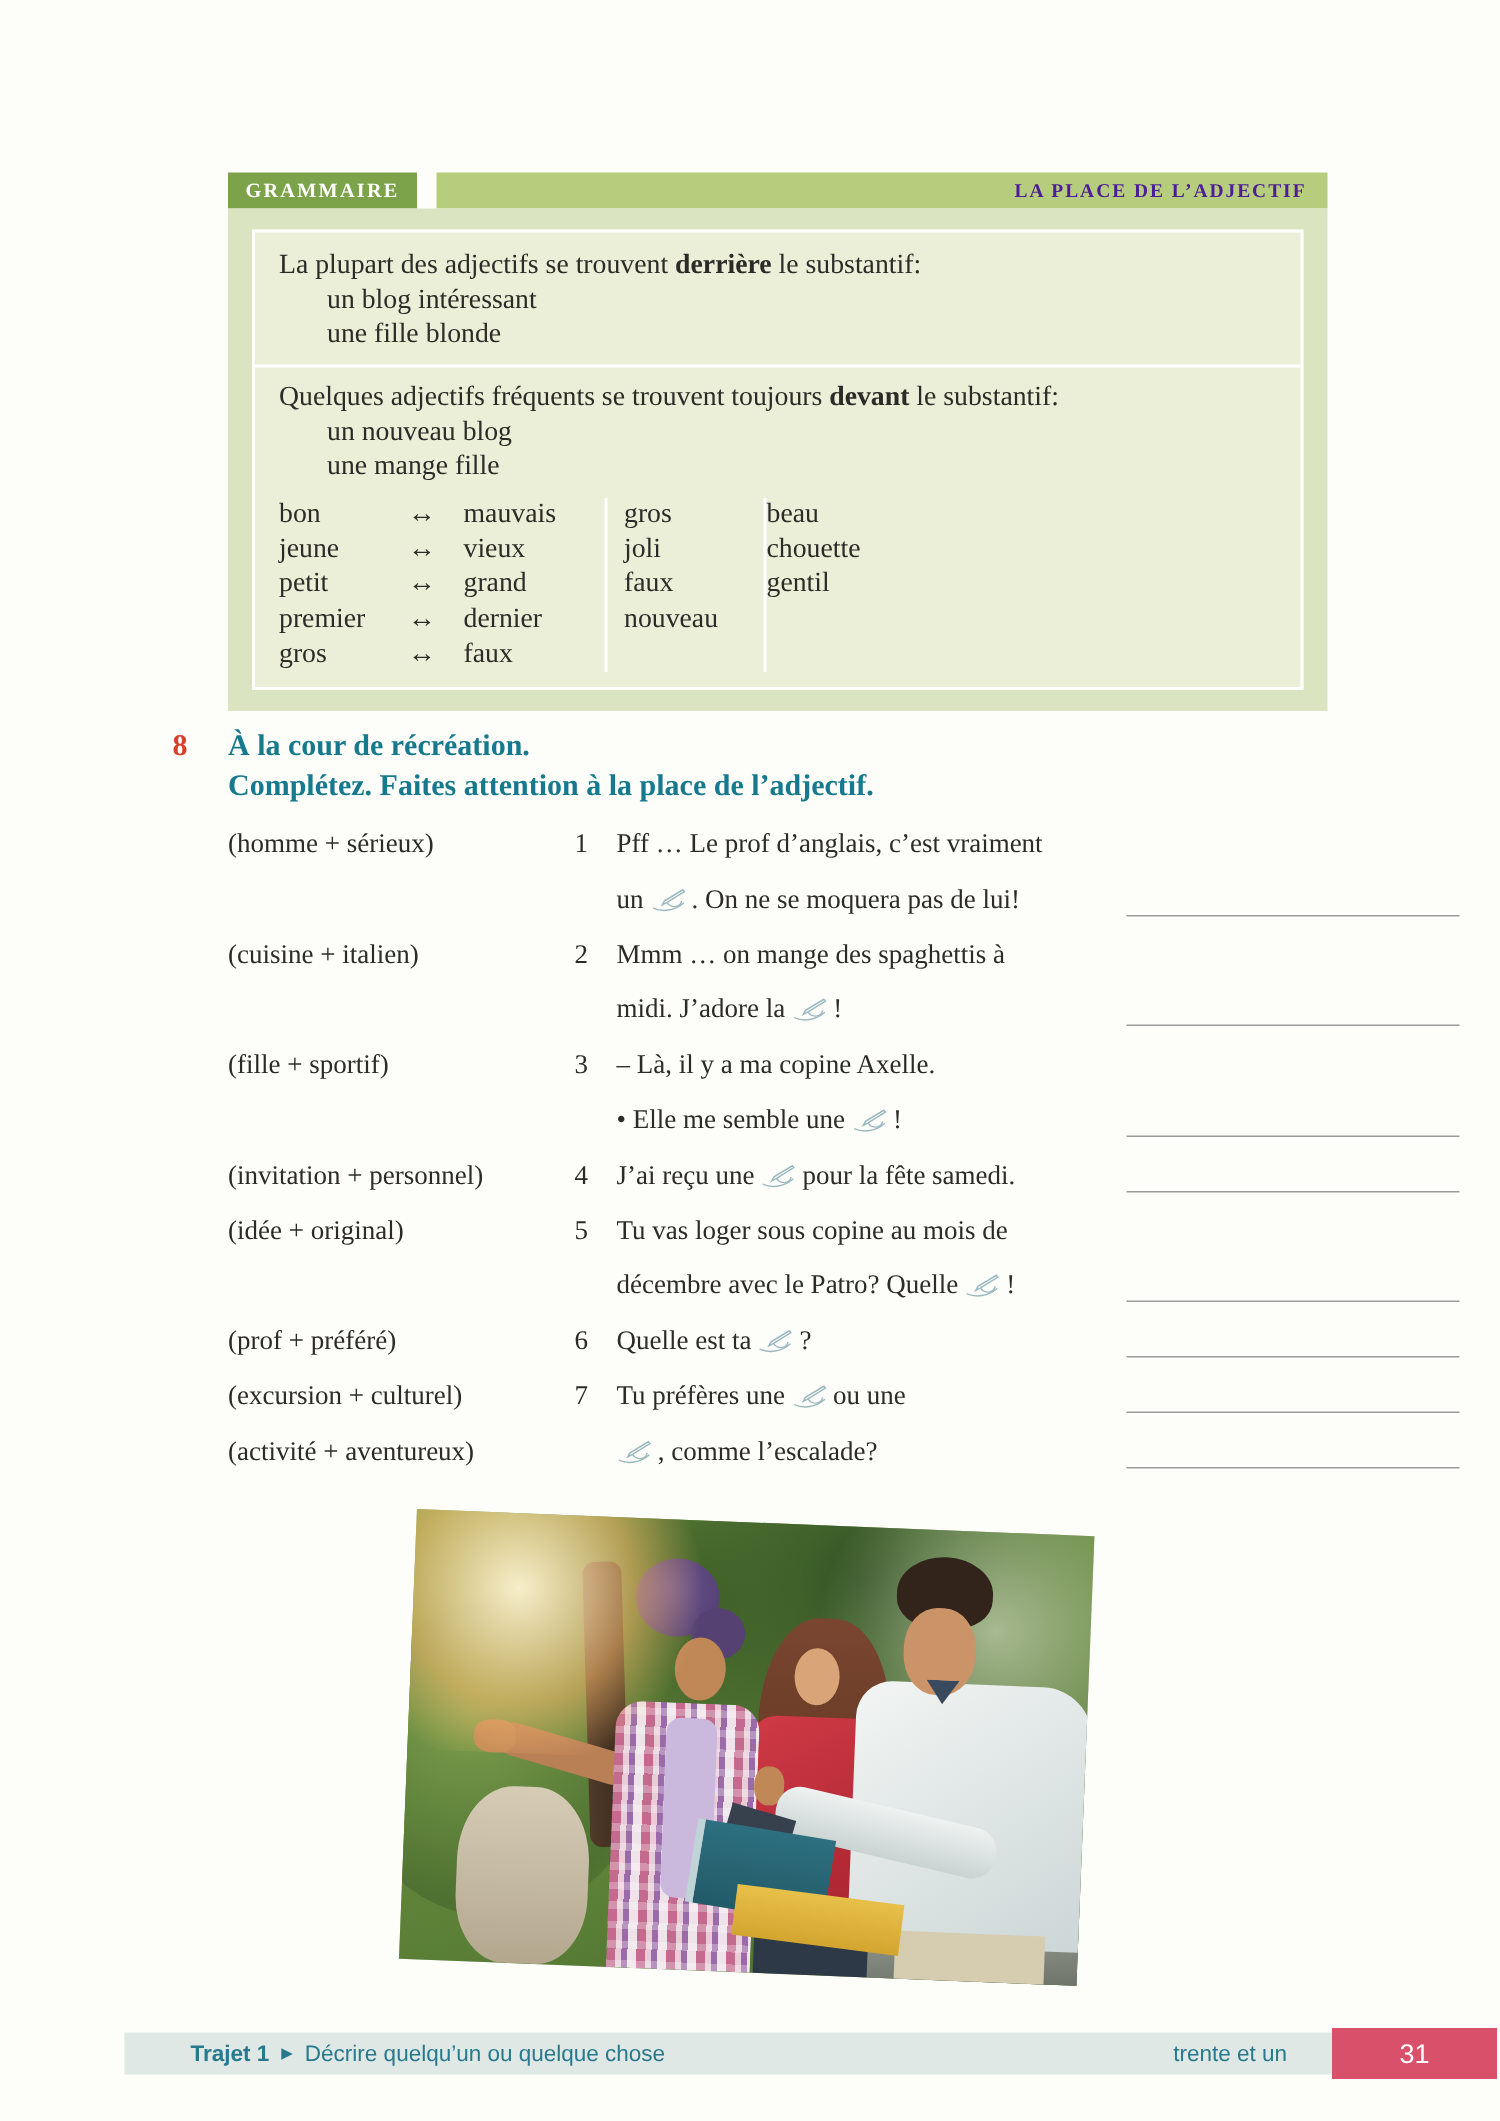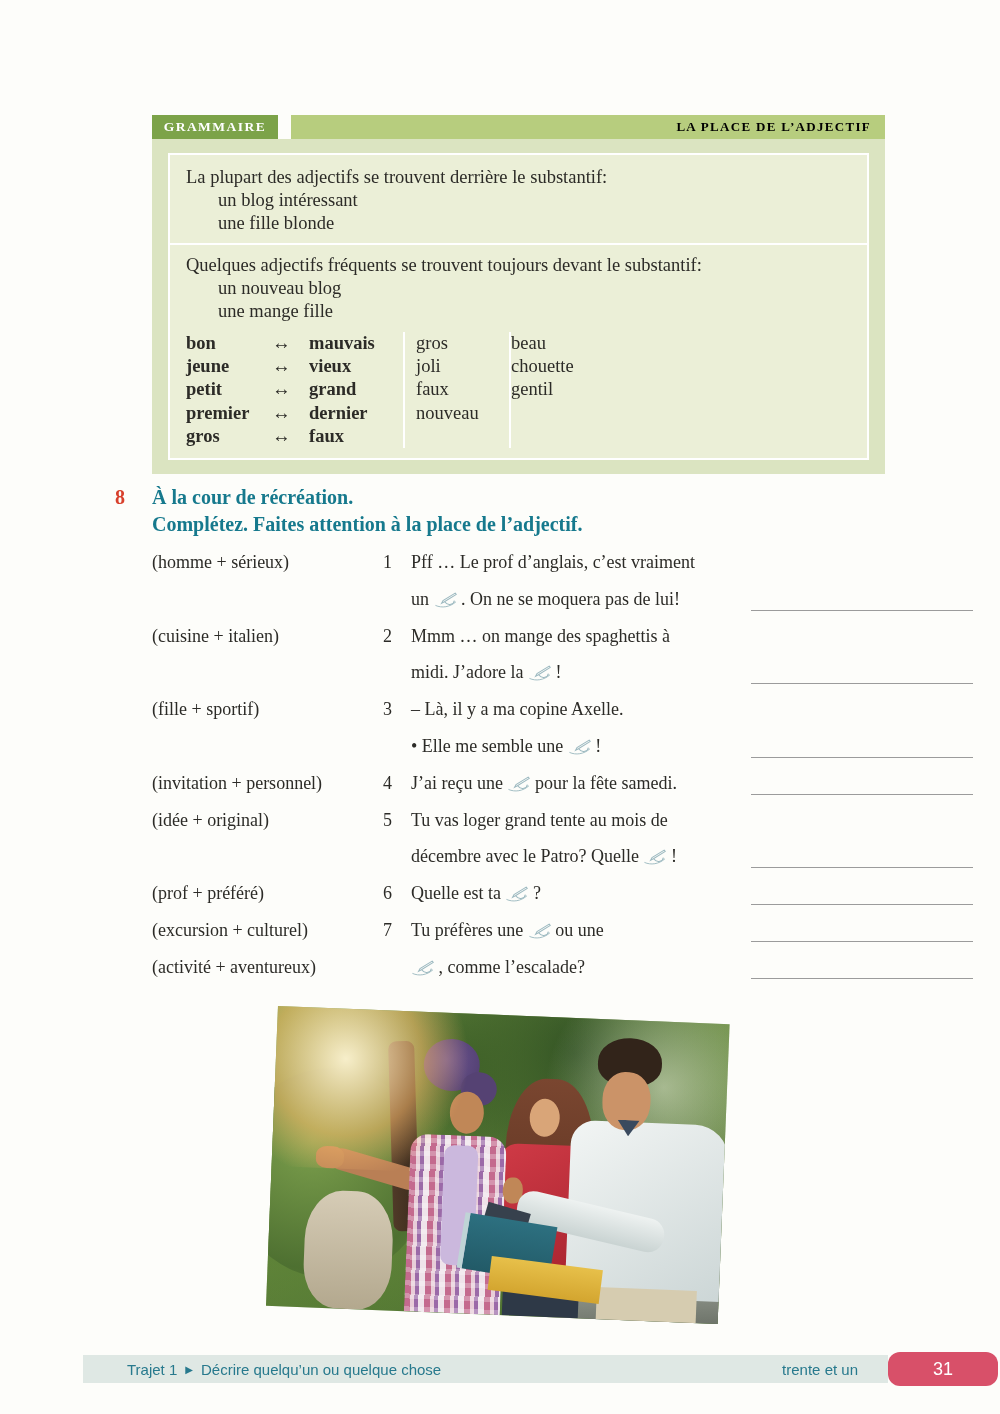--- a/index.html
+++ b/index.html
@@ -3,33 +3,33 @@
 <meta charset="utf-8">
 <style>
   html,body{margin:0;padding:0;}
   .page{position:relative;width:1000px;height:1414px;background:#fdfdfa;overflow:hidden;
         font-family:"Liberation Serif",serif;color:#2c2b27;}
 
   
   .gram-header{position:absolute;left:152px;top:115px;width:733px;height:24px;display:flex;}
   .gram-tag{width:126px;background:#7ca349;color:#fff;font-size:13.5px;font-weight:bold;
             letter-spacing:1.5px;display:flex;align-items:center;justify-content:center;text-align:center;}
-  .gram-topic{flex:1;background:#b7cd7e;color:#000000;font-size:13px;font-weight:bold;
+  .gram-topic{flex:1;background:#b7cd7e;color:#4c1d95;font-size:13px;font-weight:bold;
               letter-spacing:1.3px;display:flex;align-items:center;justify-content:flex-end;
               padding-right:14px;margin-left:13px;}
 
   
   .rules-panel{position:absolute;left:152px;top:139px;width:733px;background:#dbe4c1;
                padding:14px 16px;box-sizing:border-box;}
   .rules-box{background:#ebefd7;border:2px solid #fff;padding:11px 16px 10px;font-size:18.5px;}
   .rule-line{line-height:23px;}
   .rule-ex{padding-left:32px;line-height:22.5px;}
   .rule-sep{border-bottom:2px solid #fff;margin:9px -16px 9px;}
   .adj-table{display:flex;margin-top:10px;line-height:23.2px;}
-  .adj-col1{width:217px;font-weight:bold;}
+  .adj-col1{width:217px;}
   .adj-col2{width:93px;border-left:2px solid #fff;padding-left:11px;}
   .adj-col3{flex:1;border-left:2px solid #fff;}
   .pair-row{display:flex;}
   .pair-w1{width:86px;}
   .pair-arrow{width:37px;}
 
   
   .ex-head{position:absolute;left:115px;top:484px;color:#16798d;font-weight:bold;font-size:20px;
            line-height:27px;}
   .ex-num8{position:absolute;left:0;top:0;color:#d8402c;}
@@ -101,22 +101,22 @@
 
   
   .footer-bar{position:absolute;left:83px;top:1355px;width:805px;height:28px;background:#dfe8e4;
               display:flex;align-items:center;font-family:"Liberation Sans",sans-serif;
               color:#27798d;font-size:15px;}
   .footer-left{padding-left:44px;display:flex;align-items:center;gap:8px;}
   .footer-tri{font-size:10px;}
   .footer-word{margin-left:auto;padding-right:30px;}
   .page-num{position:absolute;left:888px;top:1352px;width:110px;height:34px;background:#d85069;
             color:#fff;font-family:"Liberation Sans",sans-serif;font-size:18px;display:flex;
-            align-items:center;justify-content:center;border-radius:12px;}
-  .b{font-weight:normal;}
+            align-items:center;justify-content:center;}
+  .b{font-weight:bold;}
 </style>
 </head>
 <body>
 
 <div class="page">
 
   <div class="gram-header">
     <div class="gram-tag">GRAMMAIRE</div>
     <div class="gram-topic">LA PLACE DE L’ADJECTIF</div>
   </div>
@@ -248,21 +248,21 @@
               <path d="M15 13.5 c1.5 2.5 5 4.2 8.5 3.4 c2.8 -0.7 4.6 -2.6 4.8 -5" fill="none" stroke="#9cb9c0" stroke-width="1.4"></path>
               <path d="M2 18.5 c9 4 20 2.5 28.5 -5" fill="none" stroke="#9cb9c0" stroke-width="1.3"></path>
             </svg></span> pour la fête samedi.</span>
         <span class="ex-ans">
           <span class="ex-rule"></span>
         </span>
       </div>
       <div class="ex-line">
         <span class="ex-label">(idée + original)</span>
         <span class="ex-ncol">5</span>
-        <span class="ex-text">Tu vas loger grand tente au mois de</span>
+        <span class="ex-text">Tu vas loger sous copine au mois de</span>
         <span class="ex-ans"></span>
       </div>
       <div class="ex-line">
         <span class="ex-label"></span>
         <span class="ex-ncol"></span>
         <span class="ex-text">décembre avec le Patro? Quelle <span class="ex-icon"><svg viewBox="0 0 32 22" width="23" height="16">
               <path d="M29.5 1.5 L31 3.2 L14.5 13.5 L10.5 15.5 L12.5 11.8 Z" fill="none" stroke="#9cb9c0" stroke-width="1.4"></path>
               <path d="M15 13.5 c1.5 2.5 5 4.2 8.5 3.4 c2.8 -0.7 4.6 -2.6 4.8 -5" fill="none" stroke="#9cb9c0" stroke-width="1.4"></path>
               <path d="M2 18.5 c9 4 20 2.5 28.5 -5" fill="none" stroke="#9cb9c0" stroke-width="1.3"></path>
             </svg></span> !</span>

